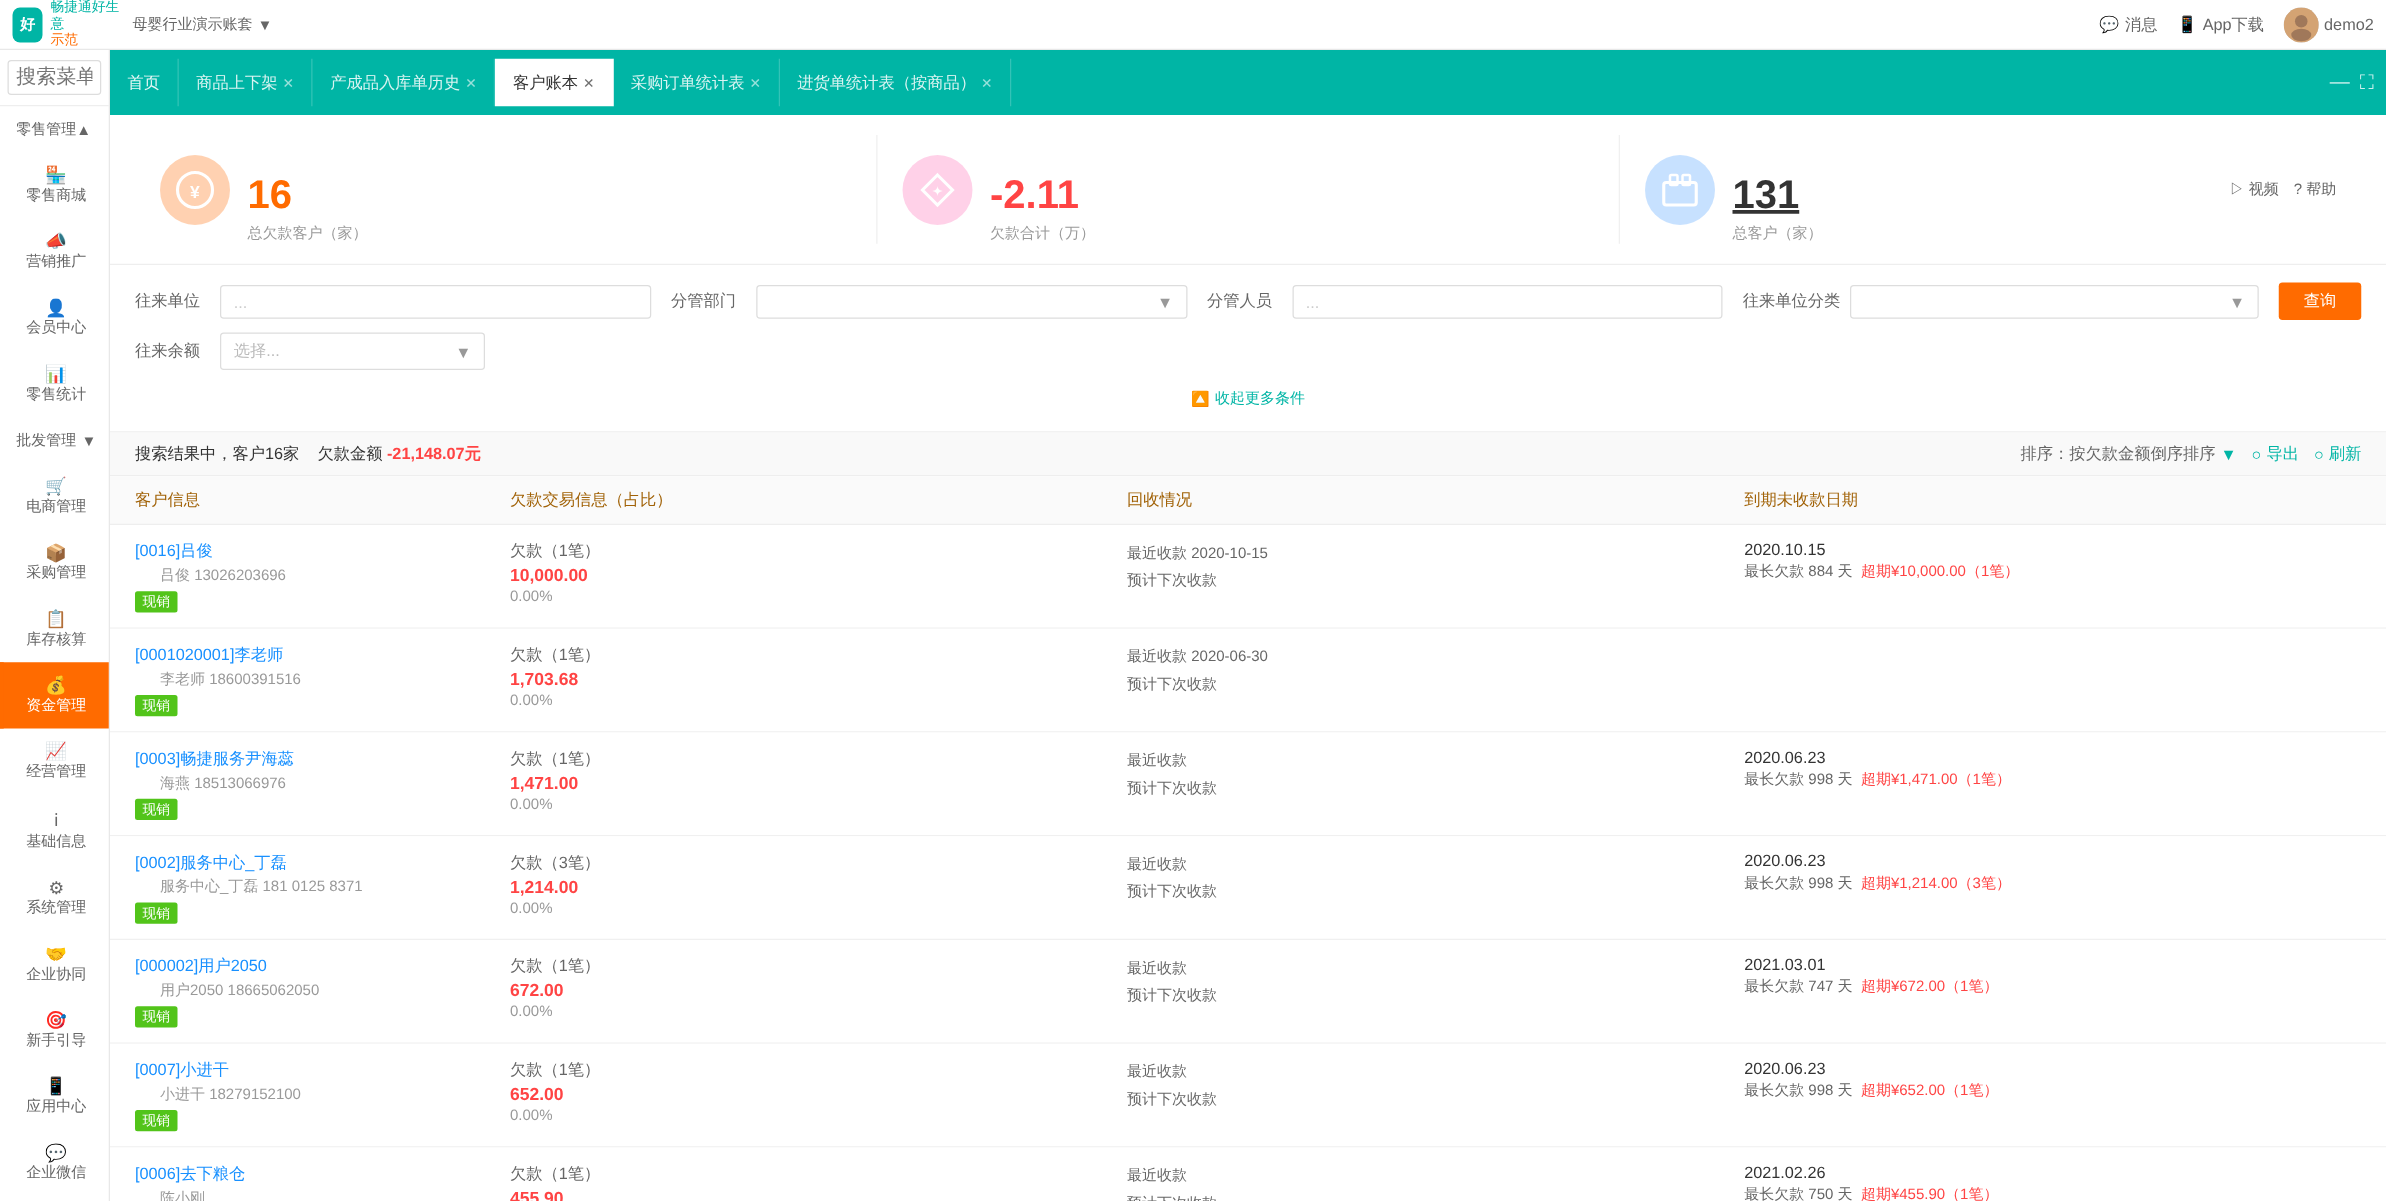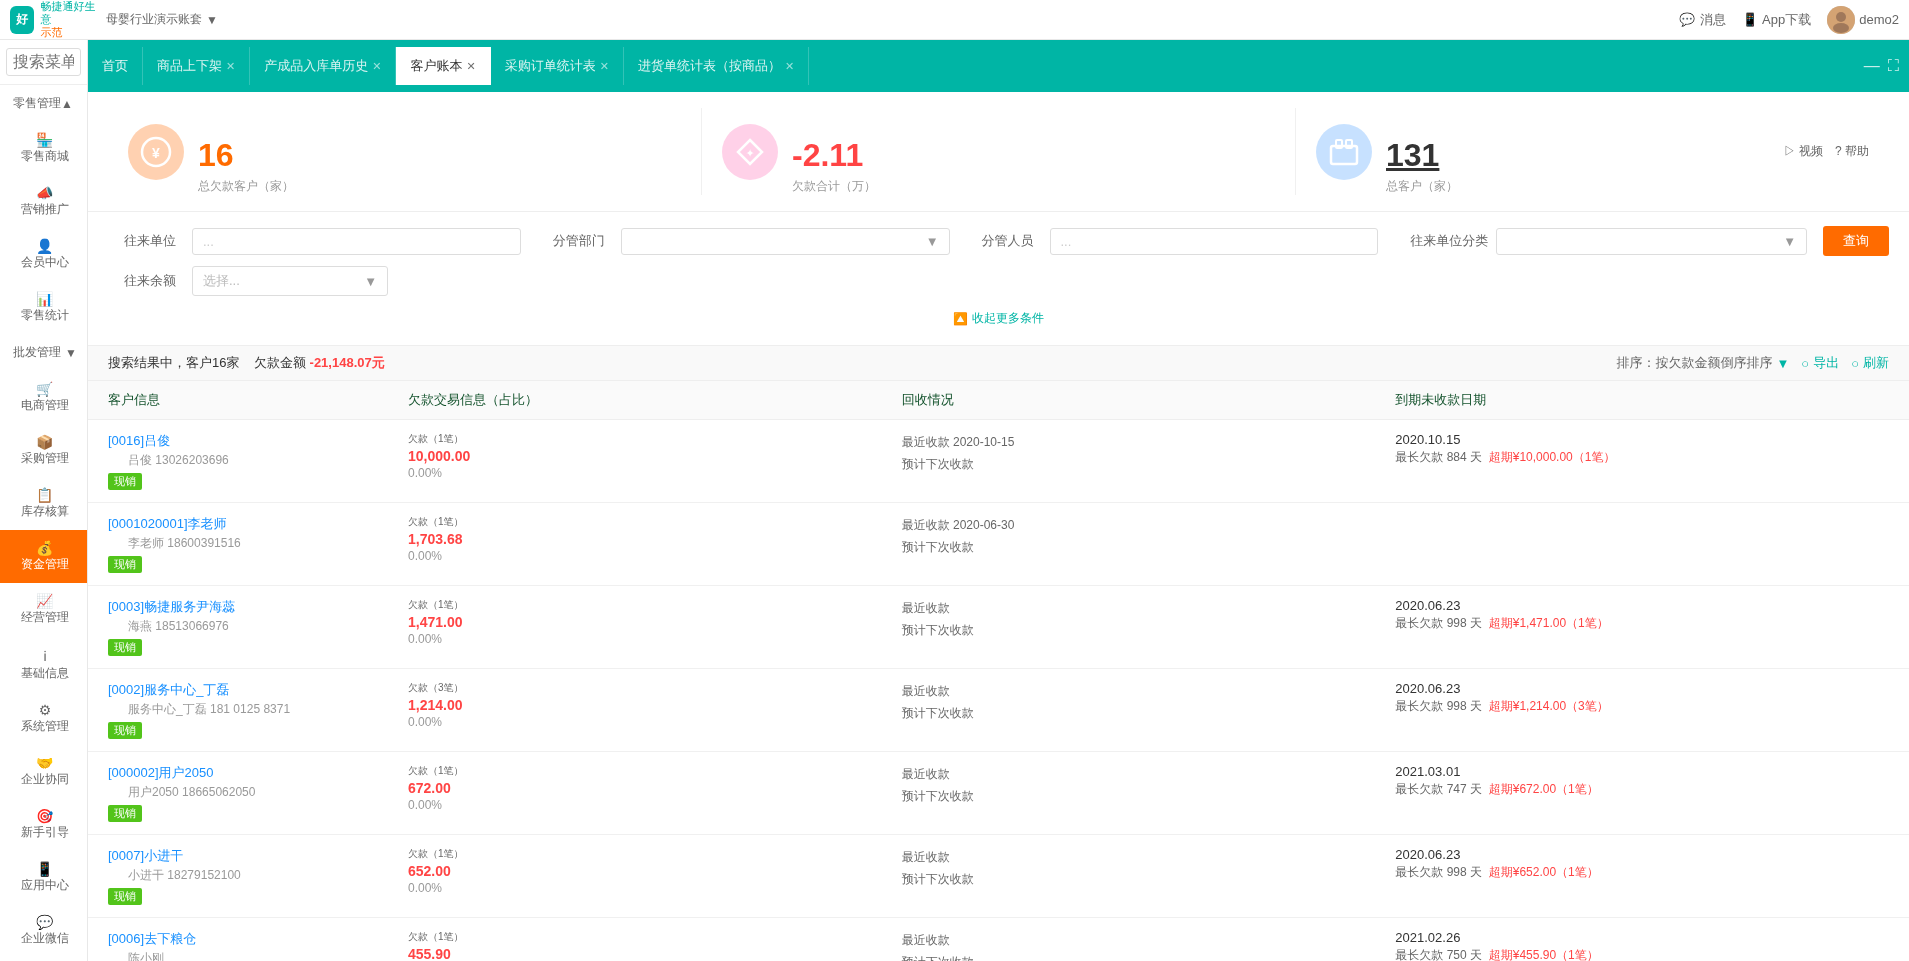--- a/index.html
+++ b/index.html
@@ -49,47 +49,47 @@
     .card-number.orange { color: #ff6b00; }
     .card-number.red { color: #ff4444; }
     .card-number.dark { color: #333; text-decoration: underline; }
     .card-label { font-size: 12px; color: #999; margin-top: 4px; }
     .card-top-right { margin-left: auto; display: flex; gap: 12px; font-size: 12px; color: #666; }
 
     
     .filter-area { background: #fff; padding: 14px 20px; border-bottom: 1px solid #eee; }
     .filter-row { display: flex; align-items: center; gap: 16px; margin-bottom: 10px; }
     .filter-item { display: flex; align-items: center; gap: 8px; flex: 1; }
-    .filter-label { font-size: 13px; color: #666; white-space: nowrap; min-width: 60px; margin-left: 16px; }
+    .filter-label { font-size: 13px; color: #666; white-space: nowrap; min-width: 60px; }
     .filter-input { flex: 1; border: 1px solid #ddd; border-radius: 3px; padding: 5px 10px; font-size: 13px; display: flex; align-items: center; justify-content: space-between; cursor: pointer; background: white; }
     .filter-select { flex: 1; border: 1px solid #ddd; border-radius: 3px; padding: 5px 10px; font-size: 13px; display: flex; align-items: center; justify-content: space-between; cursor: pointer; background: white; }
     .filter-select .arrow { color: #999; }
     .filter-select-placeholder { color: #bbb; }
     .query-btn { background: #ff6b00; color: white; border: none; border-radius: 3px; padding: 6px 20px; font-size: 13px; cursor: pointer; }
     .collapse-row { display: flex; justify-content: center; align-items: center; gap: 4px; font-size: 12px; color: #00b5a5; cursor: pointer; padding: 4px; }
 
     
     .results-bar { display: flex; align-items: center; justify-content: space-between; padding: 8px 20px; background: #f9f9f9; border-bottom: 1px solid #eee; }
     .results-info { font-size: 13px; color: #666; }
     .results-info span { color: #333; }
     .results-actions { display: flex; align-items: center; gap: 12px; font-size: 13px; color: #666; }
     .sort-select { display: flex; align-items: center; gap: 4px; cursor: pointer; }
     .action-btn { display: flex; align-items: center; gap: 4px; cursor: pointer; color: #00b5a5; }
 
     
     .data-table { width: 100%; background: white; }
-    .table-header { display: grid; grid-template-columns: 300px 1fr 1fr 1fr; padding: 10px 20px; background: #fafafa; border-bottom: 1px solid #eee; font-size: 13px; color: #14532d; font-weight: normal; }
+    .table-header { display: grid; grid-template-columns: 300px 1fr 1fr 1fr; padding: 10px 20px; background: #fafafa; border-bottom: 1px solid #eee; font-size: 13px; color: #a16207; font-weight: normal; }
     .table-row-container { border-bottom: 1px solid #f0f0f0; padding: 12px 20px; background: white; }
     .table-row { display: grid; grid-template-columns: 300px 1fr 1fr 1fr; align-items: start; }
     .customer-info {}
     .customer-name { color: #1890ff; font-size: 13px; cursor: pointer; text-decoration: none; }
     .customer-detail { font-size: 12px; color: #999; margin-top: 2px; margin-left: 20px; }
     .customer-tag { display: inline-block; background: #52c41a; color: white; font-size: 11px; padding: 1px 6px; border-radius: 2px; margin-top: 4px; }
     .debt-info {}
-    .debt-count { font-size: 10px; color: #666; }
+    .debt-count { font-size: 13px; color: #666; }
     .debt-amount { font-size: 14px; color: #ff4444; font-weight: bold; margin-top: 2px; }
     .debt-percent { font-size: 12px; color: #999; margin-top: 2px; }
     .payback-info { font-size: 12px; color: #666; line-height: 1.8; }
     .overdue-info {}
     .overdue-date { font-size: 13px; color: #333; }
     .overdue-detail { font-size: 12px; color: #666; margin-top: 2px; }
     .overdue-amount { color: #ff4444; font-size: 12px; cursor: pointer; }
 
     
     ::-webkit-scrollbar { width: 6px; }

